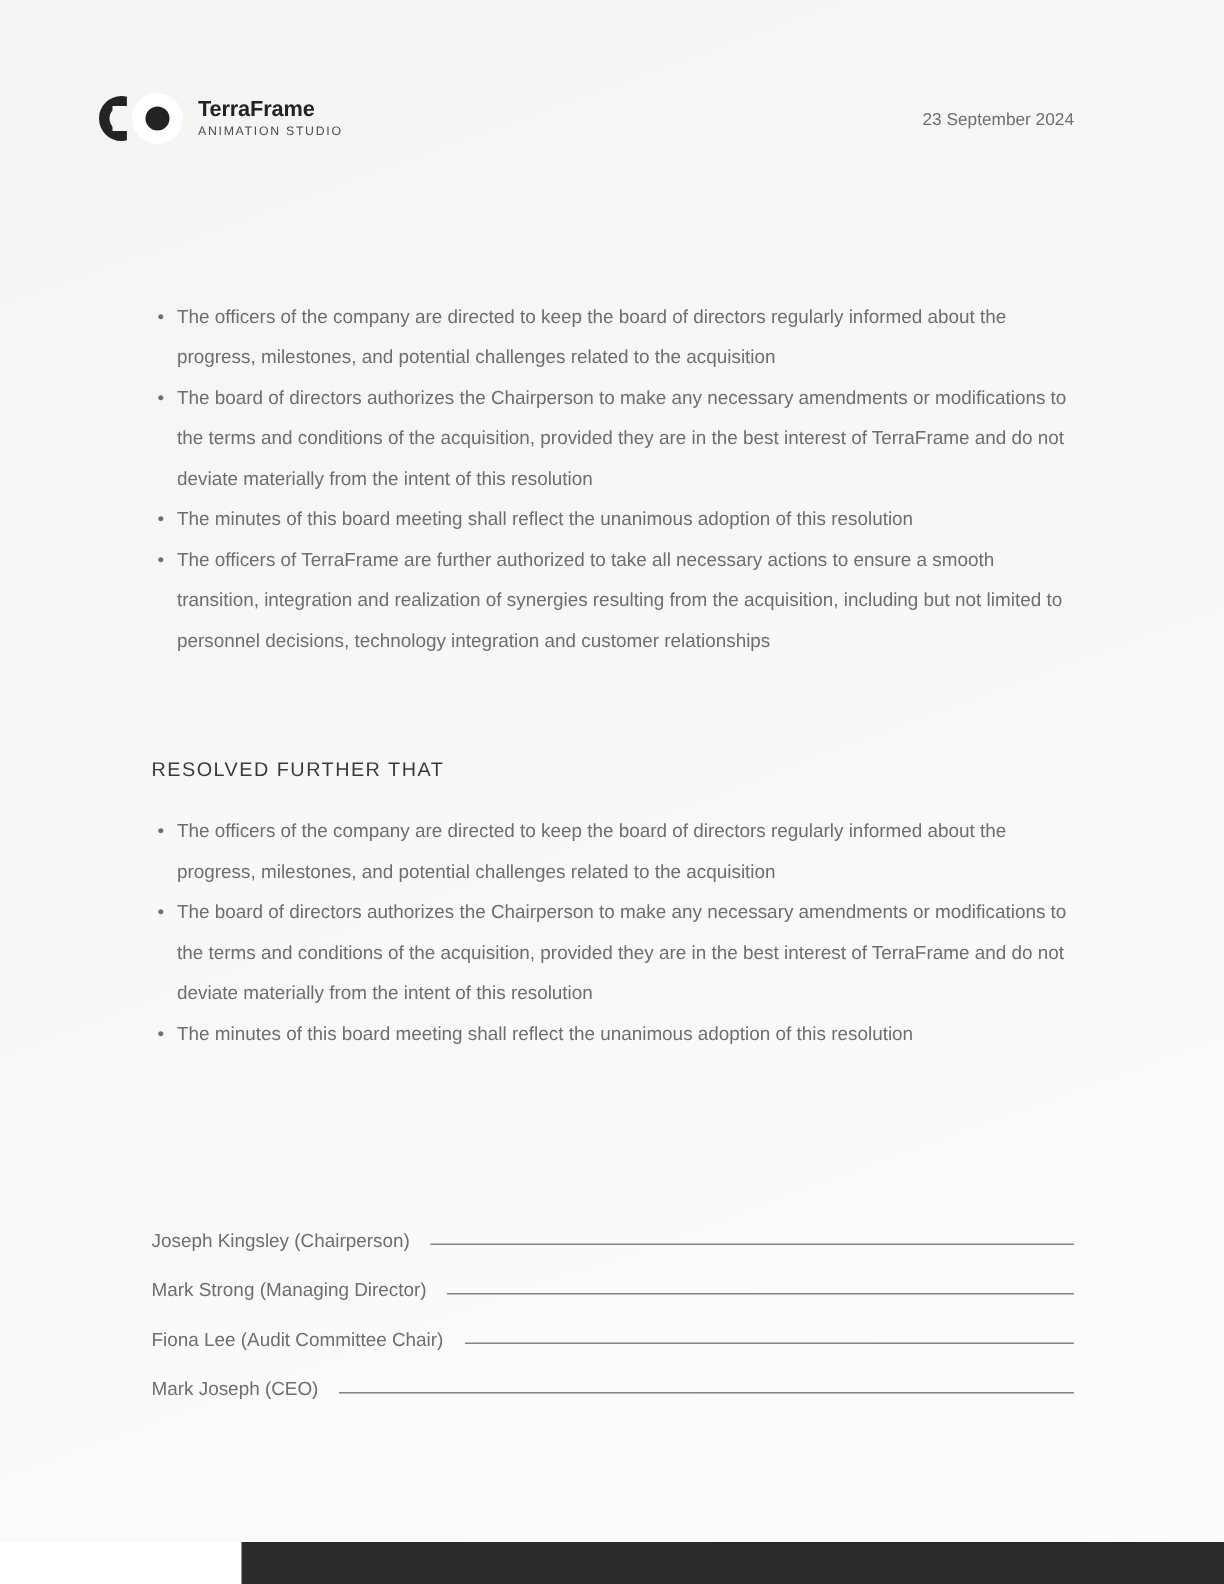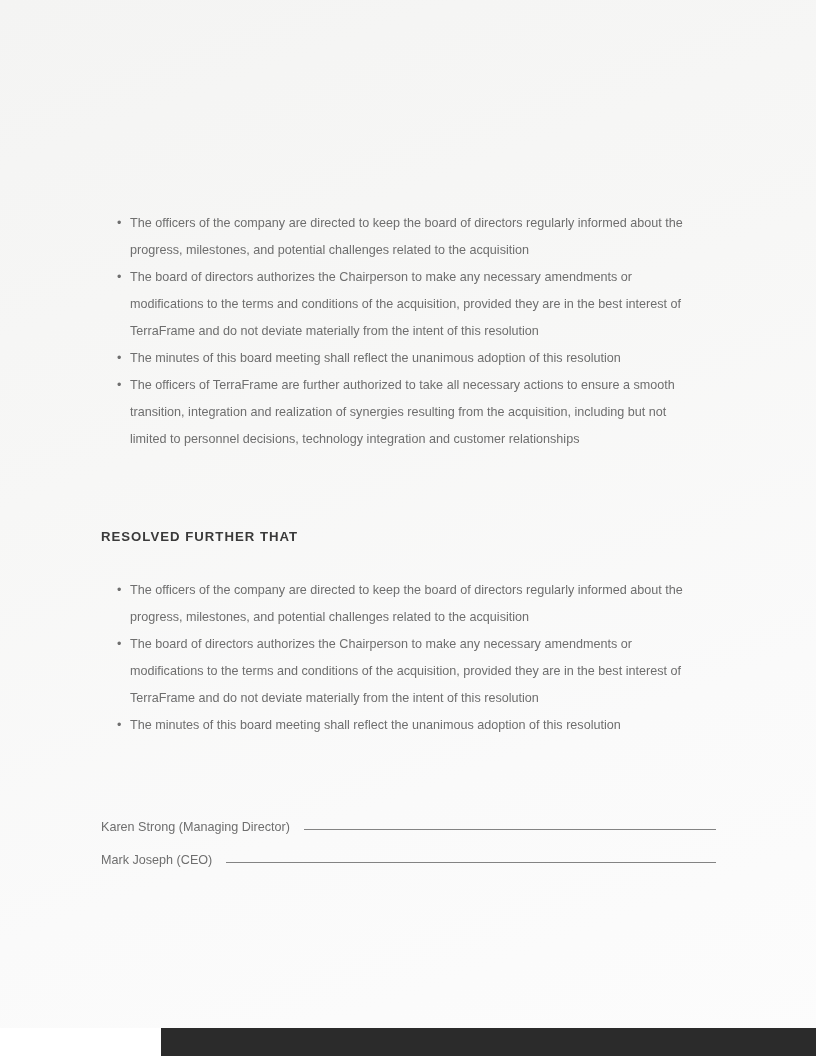--- a/index.html
+++ b/index.html
@@ -102,21 +102,21 @@
 
   
   .content {
     position: absolute;
     left: 101px;
     top: 196px;
     width: 615px;
   }
   ul.bullets {
     list-style: none;
-    margin: 14px;
+    margin: 2px;
     padding: 0;
   }
   ul.bullets li {
     position: relative;
     padding-left: 15px;
     font-size: 12.6px;
     line-height: 27px;
     color: #6e6e6e;
     margin: 0;
   }
@@ -124,21 +124,21 @@
     content: "•";
     position: absolute;
     left: 2px;
     top: 0;
     color: #6e6e6e;
     font-size: 12.6px;
     line-height: 27px;
   }
   .section-heading {
     font-size: 13.2px;
-    font-weight: bold;
+    font-weight: normal;
     color: #3a3a3a;
     letter-spacing: 1.0px;
     margin: 0;
   }
   .block-gap-heading { height: 62px; }
   .block-gap-after-heading { height: 19px; }
 
   
   .closing {
     position: absolute;
@@ -190,20 +190,34 @@
     width: 655px;
     height: 28px;
     background: #2b2b2b;
   }
 </style>
 </head>
 <body>
 
 <div class="page">
 
+  <div class="header">
+    <div class="brand">
+      <div class="logo-mark">
+        <div class="logo-c"></div>
+        <div class="logo-disc"></div>
+        <div class="logo-dot"></div>
+      </div>
+      <div class="brand-text">
+        <div class="brand-name">TerraFrame</div>
+        <div class="brand-sub">ANIMATION STUDIO</div>
+      </div>
+    </div>
+    <div class="header-date">23 September 2024</div>
+  </div>
 
   <div class="content">
 
     <ul class="bullets">
       <li>The officers of the company are directed to keep the board of directors regularly informed about the progress, milestones, and potential challenges related to the acquisition</li>
       <li>The board of directors authorizes the Chairperson to make any necessary amendments or modifications to the terms and conditions of the acquisition, provided they are in the best interest of TerraFrame and do not deviate materially from the intent of this resolution</li>
       <li>The minutes of this board meeting shall reflect the unanimous adoption of this resolution</li>
       <li>The officers of TerraFrame are further authorized to take all necessary actions to ensure a smooth transition, integration and realization of synergies resulting from the acquisition, including but not limited to personnel decisions, technology integration and customer relationships</li>
     </ul>
 
@@ -217,21 +231,29 @@
       <li>The officers of the company are directed to keep the board of directors regularly informed about the progress, milestones, and potential challenges related to the acquisition</li>
       <li>The board of directors authorizes the Chairperson to make any necessary amendments or modifications to the terms and conditions of the acquisition, provided they are in the best interest of TerraFrame and do not deviate materially from the intent of this resolution</li>
       <li>The minutes of this board meeting shall reflect the unanimous adoption of this resolution</li>
     </ul>
 
   </div>
 
 
   <div class="signatures">
     <div class="sig-row">
-      <span class="sig-label">Karen Strong (Managing Director)</span>
+      <span class="sig-label">Joseph Kingsley (Chairperson)</span>
+      <span class="sig-rule"></span>
+    </div>
+    <div class="sig-row">
+      <span class="sig-label">Mark Strong (Managing Director)</span>
+      <span class="sig-rule"></span>
+    </div>
+    <div class="sig-row">
+      <span class="sig-label">Fiona Lee (Audit Committee Chair)</span>
       <span class="sig-rule"></span>
     </div>
     <div class="sig-row">
       <span class="sig-label">Mark Joseph (CEO)</span>
       <span class="sig-rule"></span>
     </div>
   </div>
 
   <div class="footer-white"></div>
   <div class="footer-bar"></div>

